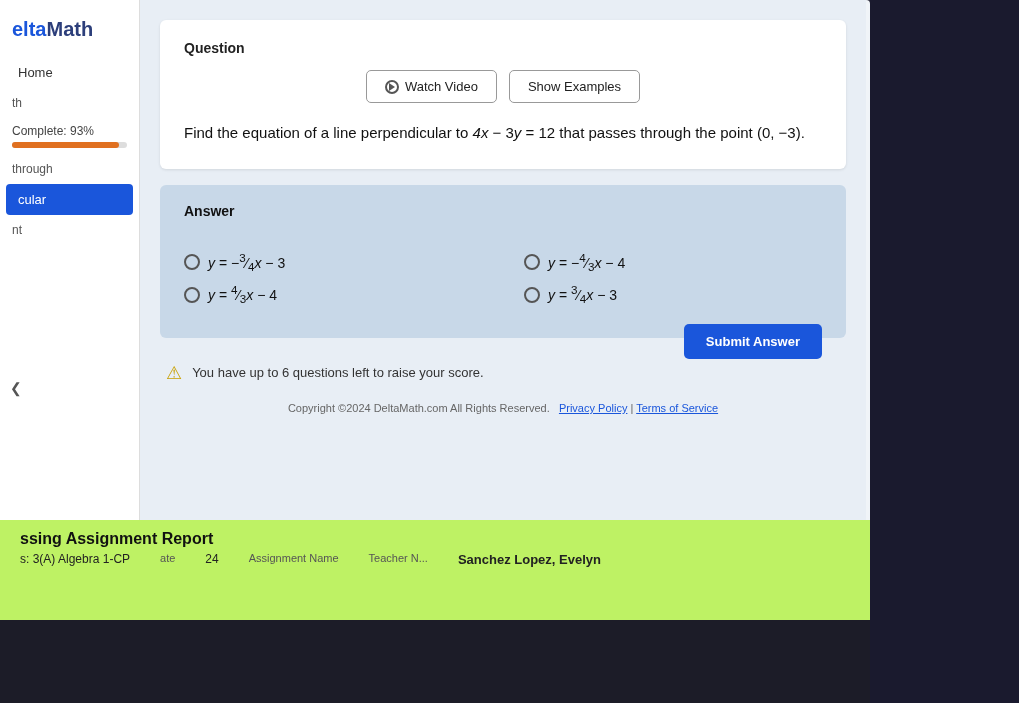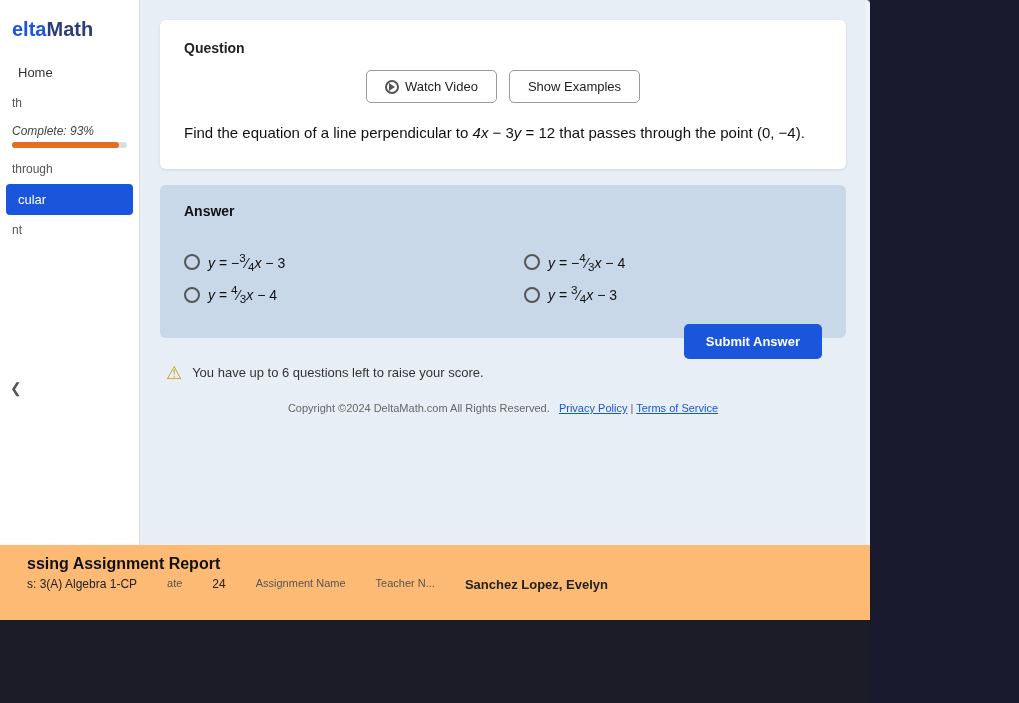--- a/index.html
+++ b/index.html
@@ -67,21 +67,20 @@
     }
 
     .sidebar-item:not(.active) {
       margin: 2px 6px;
     }
 
     .progress-section {
       padding: 8px 12px;
       font-size: 12px;
       color: #444;
-      font-style: italic;
     }
 
     .progress-bar-bg {
       height: 6px;
       background: #ddd;
       border-radius: 3px;
       margin-top: 4px;
     }
 
     .progress-bar-fill {
@@ -361,21 +360,21 @@
         <button class="btn-watch">
           <span class="play-icon"></span>
           <span>Watch Video</span>
         </button>
         <button class="btn-show">Show Examples</button>
       </div>
 
       <div class="question-text">
         <span>Find the equation of a line perpendicular to</span>
         <span> <em>4x</em> − 3<em>y</em> = 12 </span>
-        <span>that passes through the point (0, −4).</span>
+        <span>that passes through the point (0, −3).</span>
       </div>
     </div>
 
     <div class="answer-section">
       <div class="answer-label">Answer</div>
 
       <div class="options-grid">
 
         <div class="option-item">
           <div class="radio-circle"></div>
@@ -413,21 +412,21 @@
       &nbsp;
       <span class="footer-link">Privacy Policy</span>
       |
       <span class="footer-link">Terms of Service</span>
     </div>
 
   </div>
 
 </div>
 
-<div class="bottom-report" style="position: absolute; bottom: 83px; left: 0; width: 870px; height: 75px; background: #fdba74; padding: 10px 27px;">
+<div class="bottom-report" style="position: absolute; bottom: 83px; left: 0; width: 870px; height: 100px; background: #bef264; padding: 10px 20px;">
   <div class="report-title">
     <span>ssing Assignment Report</span>
   </div>
   <div class="report-row">
     <span style="font-size:12px;">s: 3(A) Algebra 1-CP</span>
     <span style="font-size:11px; color:#555;">ate</span>
     <span style="font-size:12px;">24</span>
     <span style="font-size:11px; color:#555;">Assignment Name</span>
     <span style="font-size:11px; color:#555;">Teacher N...</span>
     <span style="font-size:13px; font-weight: bold;">Sanchez Lopez, Evelyn</span>

